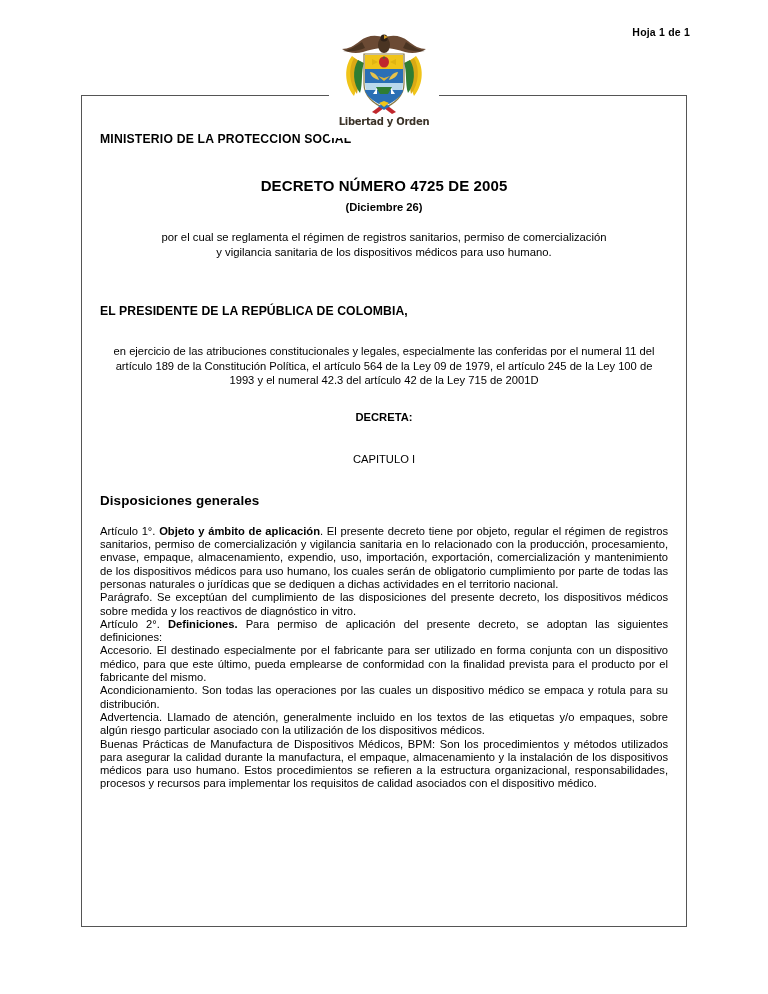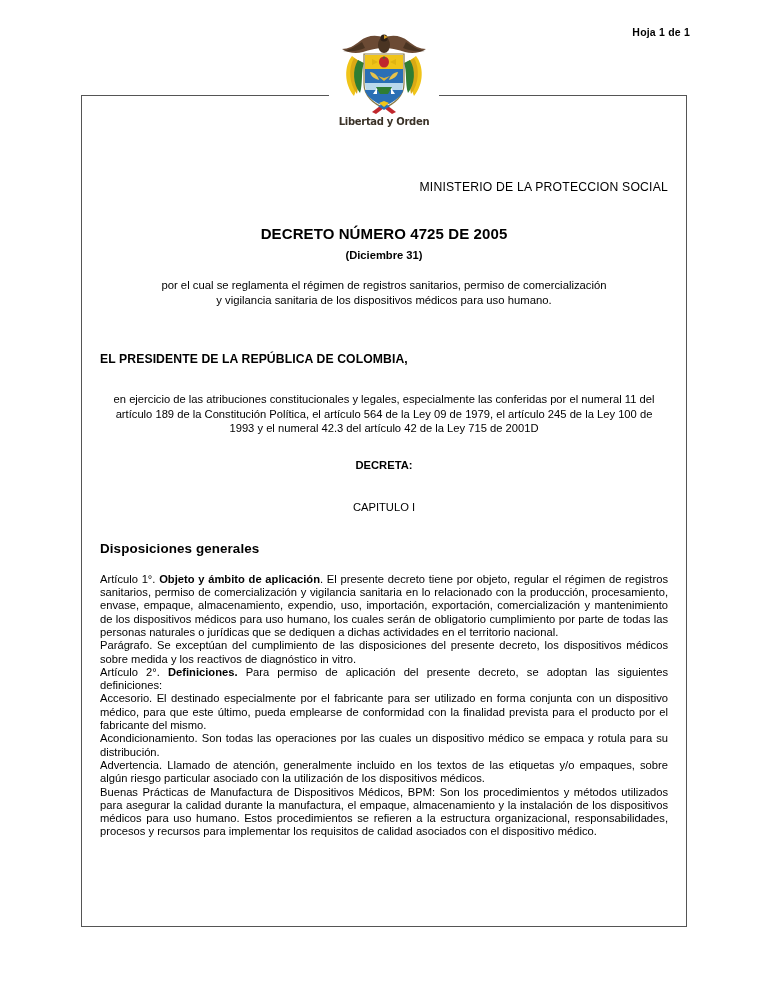--- a/index.html
+++ b/index.html
@@ -67,24 +67,24 @@
 
   
   .content {
     position: absolute;
     left: 100px;
     top: 95px;
     width: 568px;
   }
 
   .ministry {
-    margin-top: 85px;
-    text-align: right;
+    margin-top: 37px;
+    text-align: left;
     font-size: 12.2px;
-    font-weight: normal;
+    font-weight: bold;
     letter-spacing: 0.2px;
   }
 
   .decree-title {
     margin-top: 31px;
     text-align: center;
     font-size: 15px;
     font-weight: bold;
     letter-spacing: 0.1px;
   }
@@ -203,21 +203,21 @@
   </svg>
   <div class="emblem-caption">Libertad y Orden</div>
 </div>
 
 <div class="content">
 
   <div class="ministry">MINISTERIO DE LA PROTECCION SOCIAL</div>
 
   <div class="decree-title">DECRETO NÚMERO 4725 DE 2005</div>
 
-  <div class="decree-date">(Diciembre 31)</div>
+  <div class="decree-date">(Diciembre 26)</div>
 
   <div class="subject">
     <span>por el cual se reglamenta el régimen de registros sanitarios, permiso de comercialización</span><br>
     <span>y vigilancia sanitaria de los dispositivos médicos para uso humano.</span>
   </div>
 
   <div class="president">EL PRESIDENTE DE LA REPÚBLICA DE COLOMBIA,</div>
 
   <div class="preamble">en ejercicio de las atribuciones constitucionales y legales, especialmente las conferidas por el numeral 11 del artículo 189 de la Constitución Política, el artículo 564 de la Ley 09 de 1979, el artículo 245 de la Ley 100 de 1993 y el numeral 42.3 del artículo 42 de la Ley 715 de 2001D</div>
 

